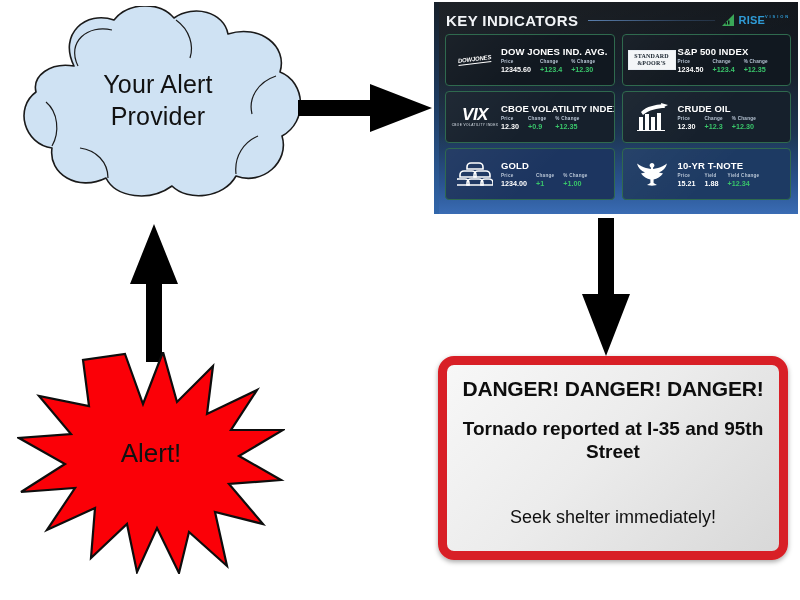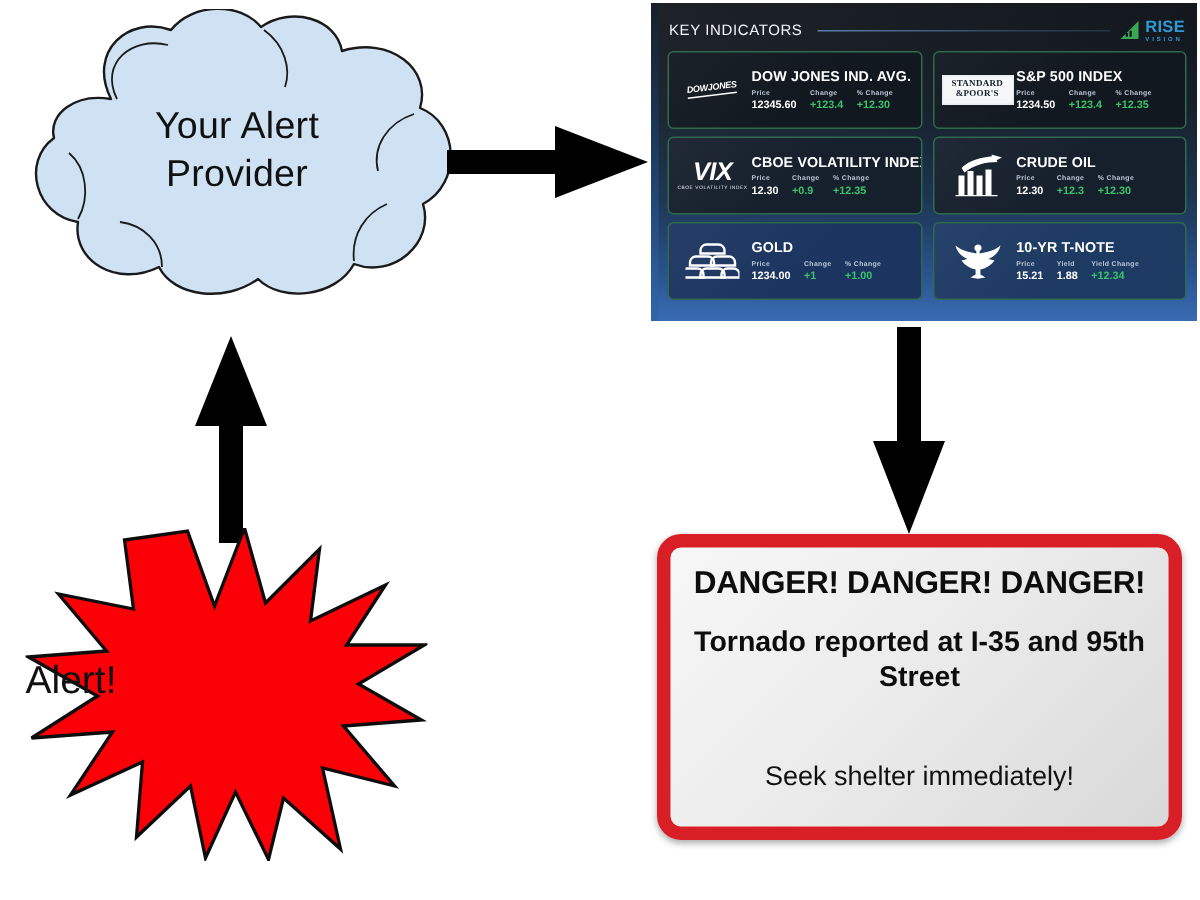--- a/index.html
+++ b/index.html
@@ -15,21 +15,21 @@
   #cloud-node svg{position:absolute;left:0;top:0;}
   #cloud-label{
     position:absolute;left:0;top:62px;width:300px;text-align:center;
     font-size:25px;color:#111;line-height:1.28;letter-spacing:.2px;
     white-space:pre-line;
   }
 
   
   #alert-node{position:absolute;left:17px;top:352px;width:268px;height:222px;}
   #alert-label{
-    position:absolute;left:0;top:86px;width:268px;text-align:left;
+    position:absolute;left:0;top:86px;width:268px;text-align:center;
     font-size:26px;color:#111;
   }
 
   
   .arrow-svg{position:absolute;}
   #arrow-right{left:296px;top:80px;}
   #arrow-up{left:126px;top:222px;}
   #arrow-down{left:578px;top:218px;}
 
   
@@ -39,27 +39,27 @@
       linear-gradient(160deg, rgba(255,255,255,.05) 0%, rgba(255,255,255,0) 45%),
       linear-gradient(180deg,#12161b 0%,#141a21 16%,#17212c 34%,#1d3653 62%,#2a5490 86%,#3a6cb4 100%);
     overflow:hidden;
   }
   #dashboard-left-edge{
     position:absolute;left:0;top:0;width:5px;height:212px;
     background:linear-gradient(180deg,#17202a 0%,#1d3a5e 45%,#3166ab 100%);
   }
   #dash-header{position:absolute;left:12px;top:6px;width:344px;height:24px;display:flex;align-items:center;}
   #dash-title{
-    font-size:10px;font-weight:normal;color:#f2f4f7;letter-spacing:.4px;
+    font-size:15px;font-weight:bold;color:#f2f4f7;letter-spacing:.4px;
     white-space:nowrap;
   }
   #dash-rule{flex:1;height:1px;background:linear-gradient(90deg,#5a7fae,#2c3f58 70%,#243244);margin:0 6px 0 10px;}
   #brand{display:flex;align-items:center;gap:3px;}
   #brand-mark{width:15px;height:14px;}
-  #brand-text{display:flex;flex-direction:column;line-height:1;}
+  #brand-text{display:flex;flex-direction:row;line-height:1;}
   #brand-name{font-size:11px;font-weight:bold;color:#2f9bd6;letter-spacing:.2px;}
   #brand-sub{font-size:4px;font-weight:bold;color:#2f9bd6;letter-spacing:1.9px;}
 
   #cards{
     position:absolute;left:11px;top:32px;width:346px;
     display:grid;grid-template-columns:1fr 1fr;grid-template-rows:repeat(3,52px);
     gap:5px 7px;
   }
   .card{
     position:relative;border:1px solid #2f6a4e;border-radius:4px;

